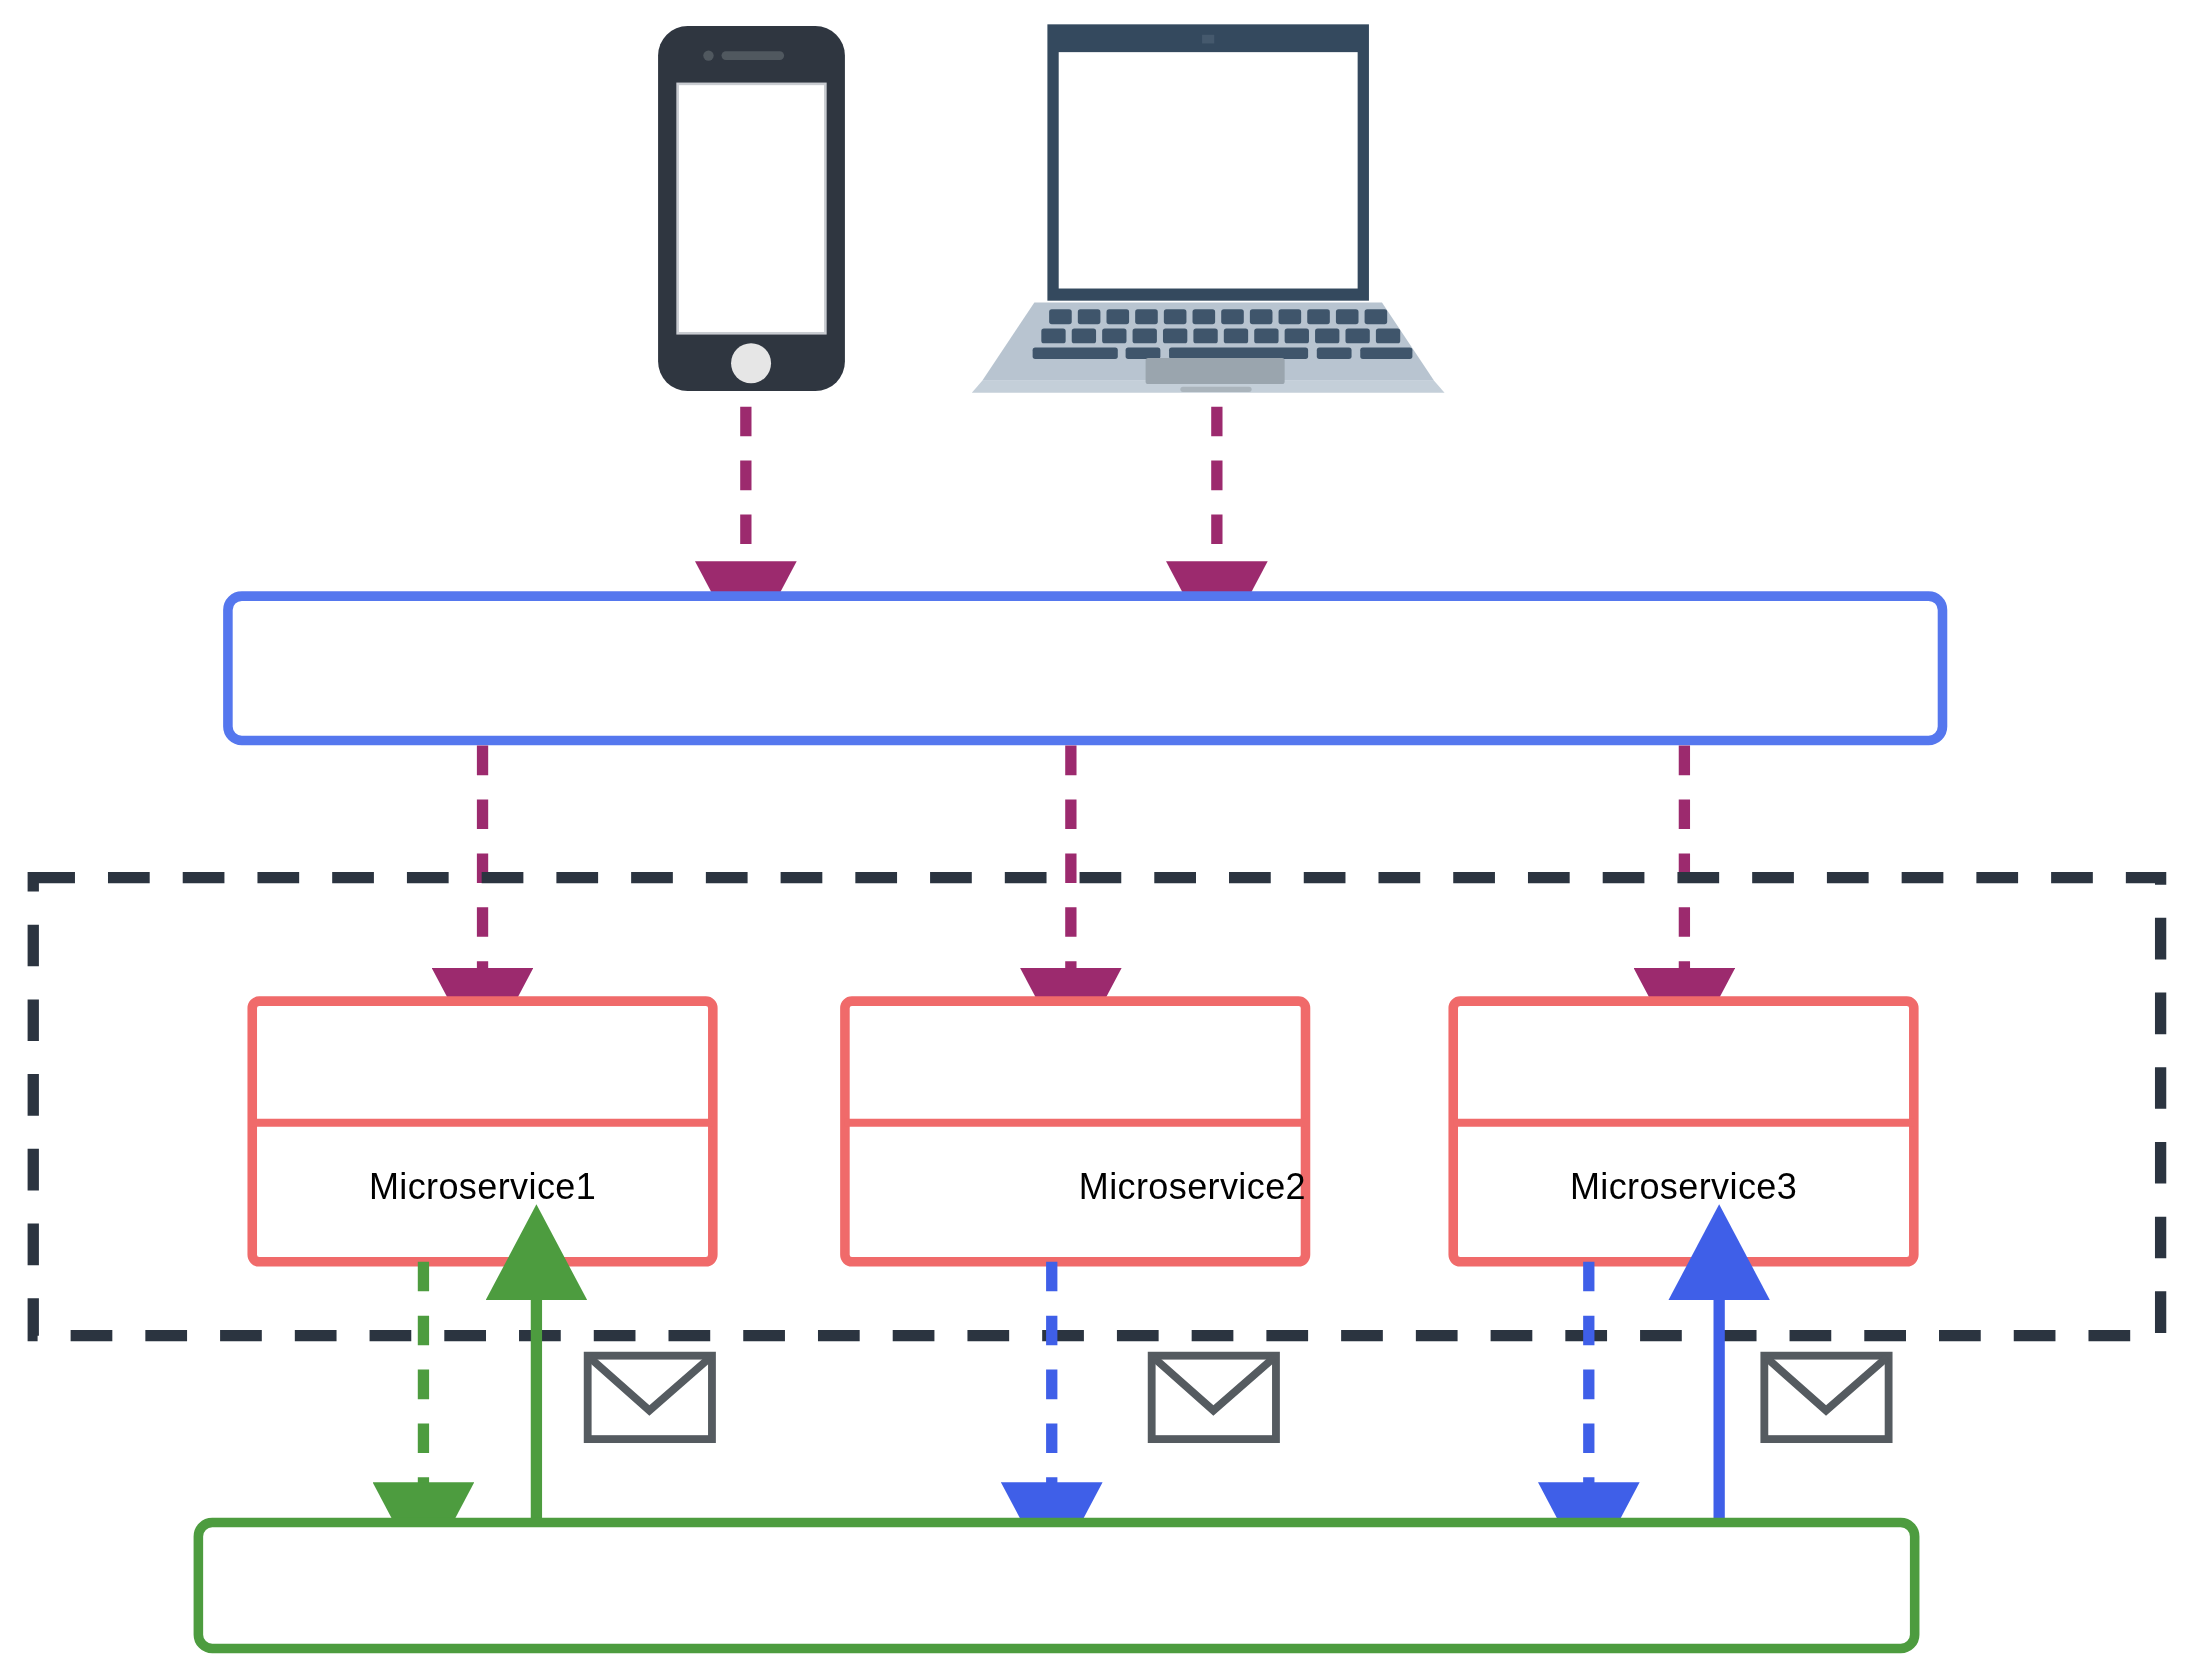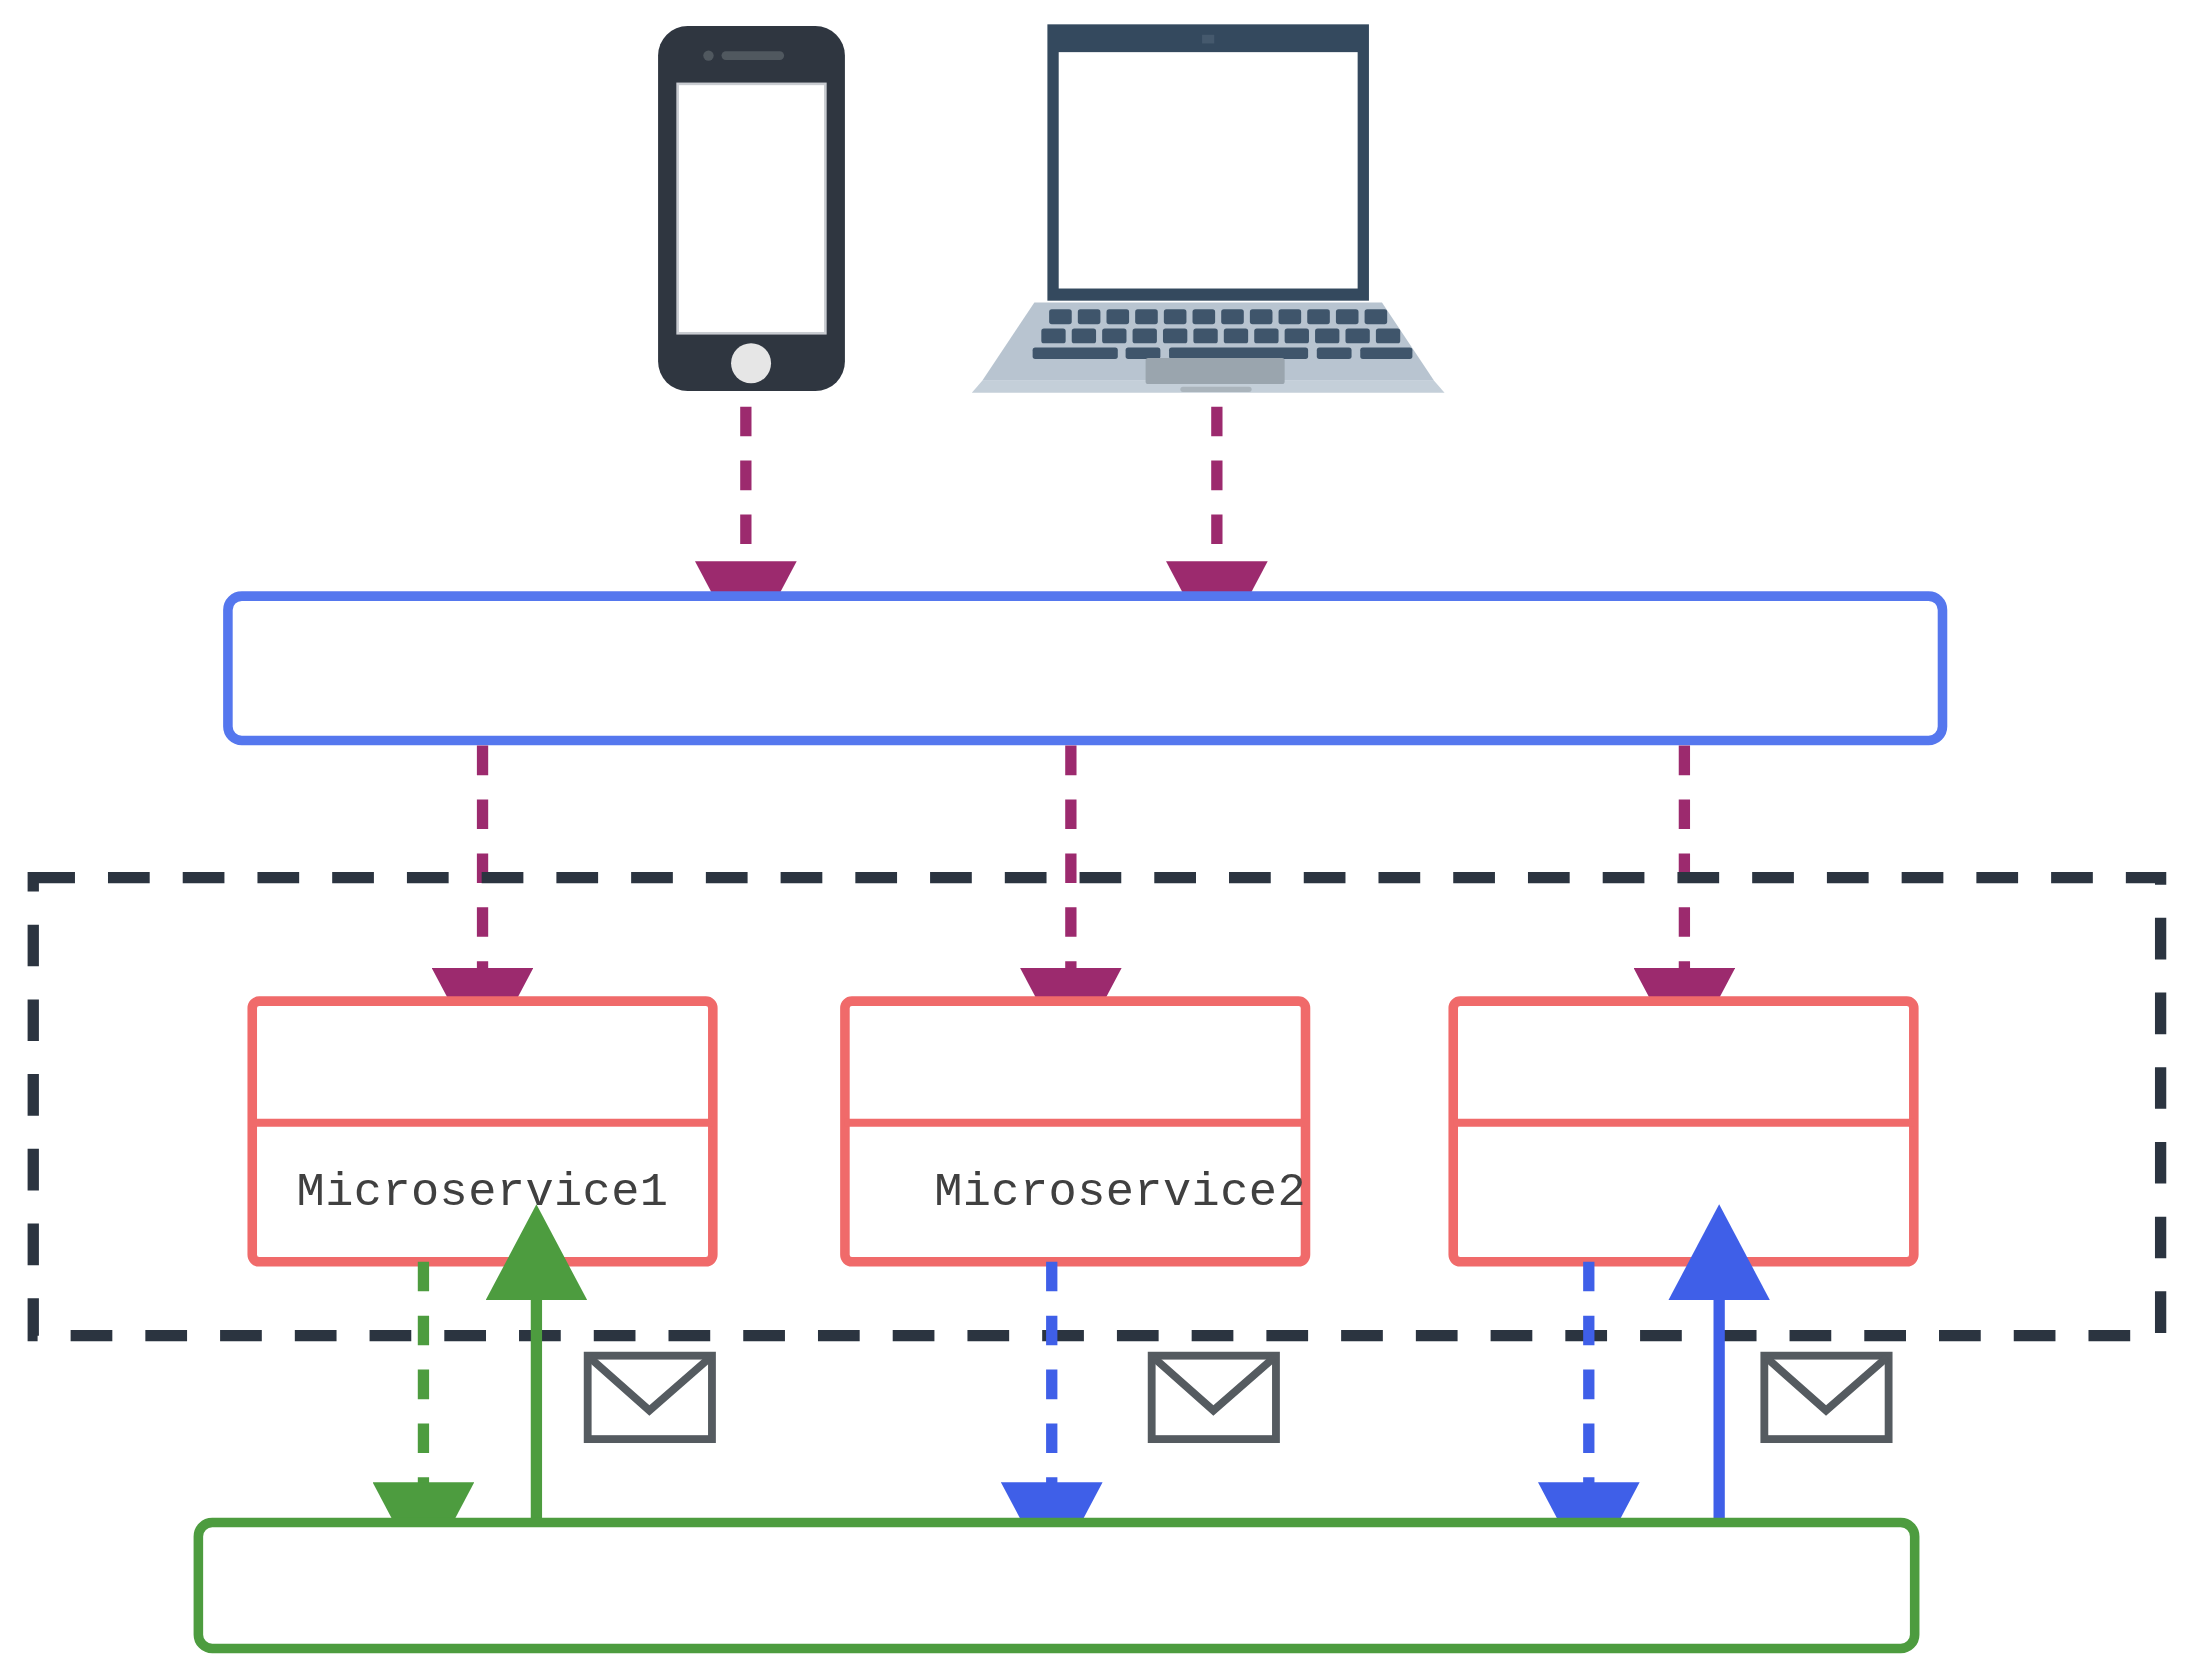--- a/index.html
+++ b/index.html
@@ -19,23 +19,23 @@
   }
   #diagram-svg {
     position: absolute;
     left: 0;
     top: 0;
     width: 2193px;
     height: 1672px;
   }
   .ms-label {
     position: absolute;
-    font-family: Liberation Mono, monospace;
-    font-size: 47px;
-    color: #404040;
+    font-family: Liberation Sans, sans-serif;
+    font-size: 36px;
+    color: #000000;
     white-space: nowrap;
     letter-spacing: 0.4px;
   }
 </style>
 </head>
 <body>
 
 <div id="stage">
 
   <svg id="diagram-svg" viewBox="0 0 2523 1924" xmlns="http://www.w3.org/2000/svg">
@@ -183,15 +183,16 @@
     </g>
 
     <g>
       <rect x="228" y="1752" width="1975" height="145" rx="16" ry="16" fill="#ffffff" stroke="#4d9c3f" stroke-width="11"></rect>
     </g>
 
   </svg>
 
   <div class="ms-label" style="left:252px; top:1166px; width:461px; text-align:center;">Microservice1</div>
   <div class="ms-label" style="left:845px; top:1166px; width:461px; text-align:right;">Microservice2</div>
+  <div class="ms-label" style="left:1453px; top:1166px; width:461px; text-align:center;">Microservice3</div>
 
 </div>
 
 
 </body></html>

